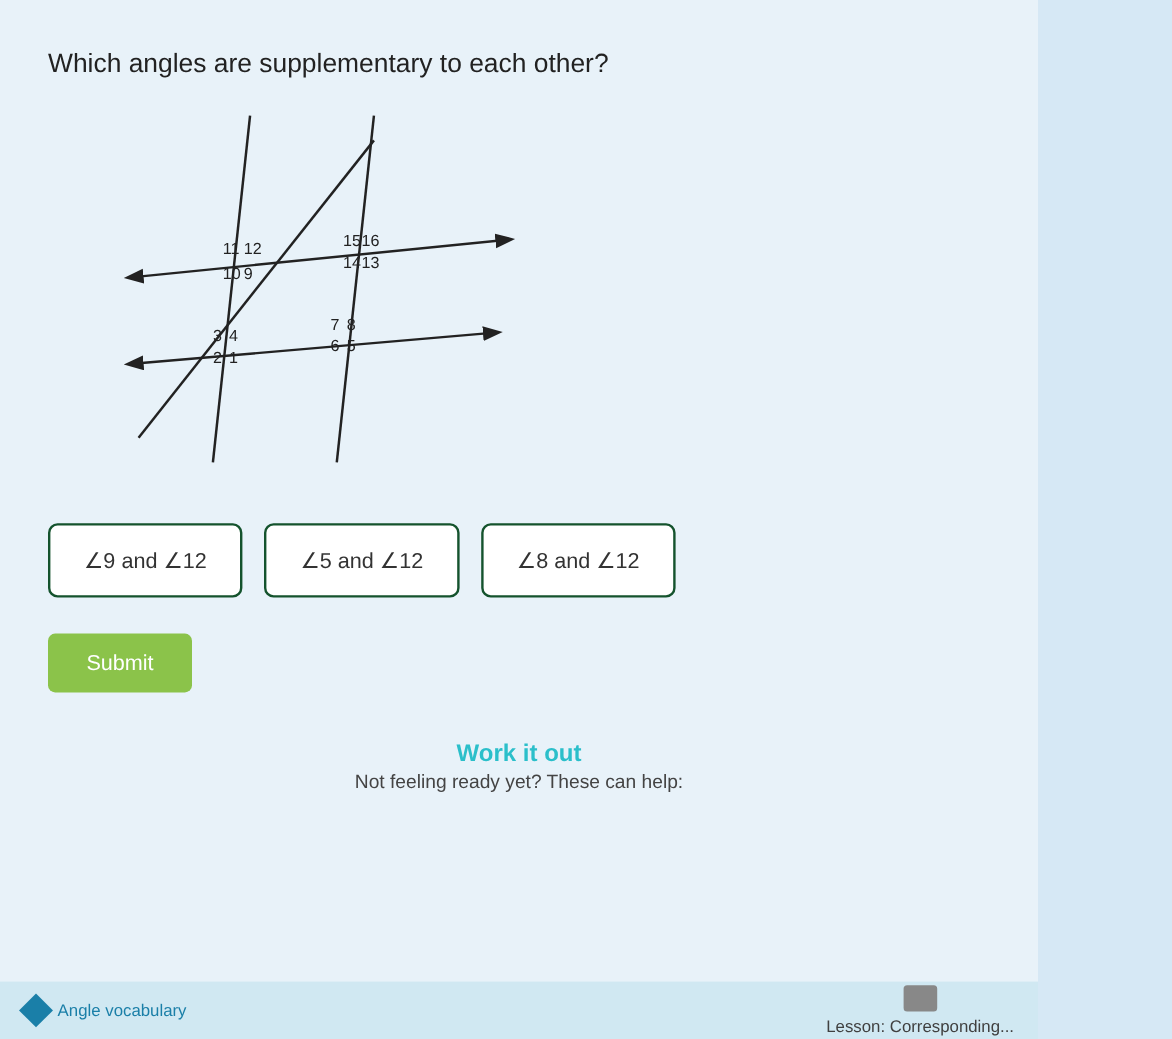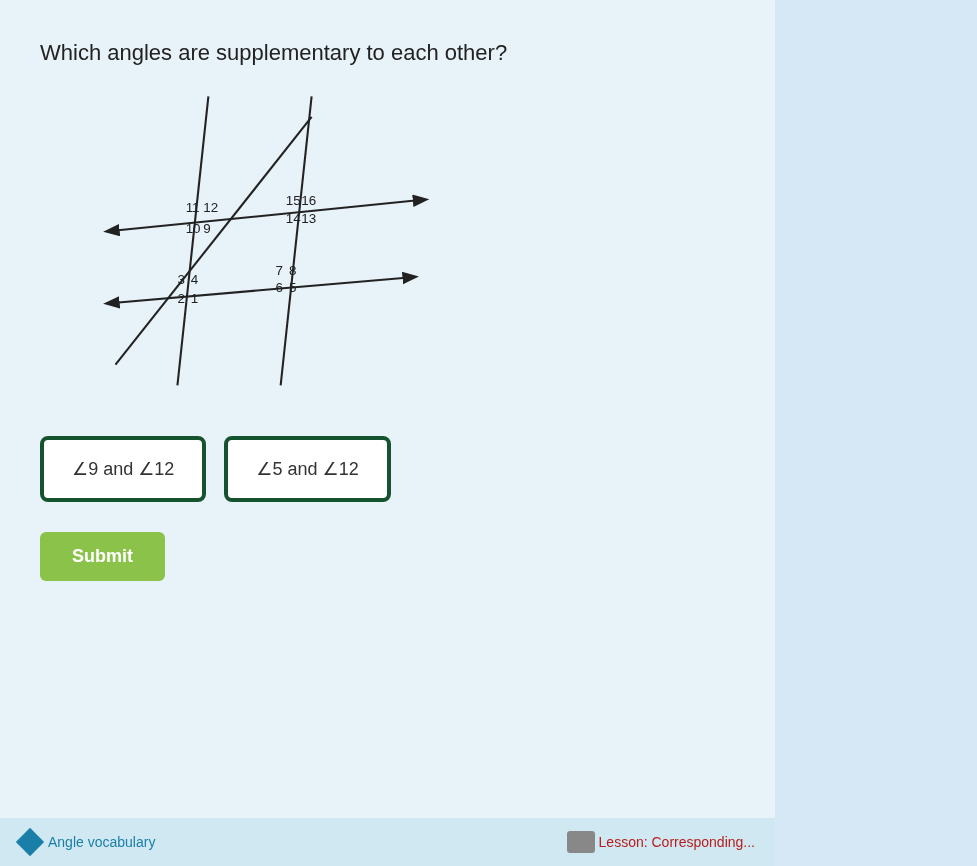--- a/index.html
+++ b/index.html
@@ -6,21 +6,21 @@
     body {
       font-family: 'Segoe UI', Arial, sans-serif;
       background: #d6e8f5;
       width: 977px;
       height: 866px;
       overflow: hidden;
       position: relative;
     }
     .main-container {
       background: #e8f2f9;
-      width: 775px;
+      width: 865px;
       height: 866px;
       position: relative;
       padding: 30px 40px;
     }
     .question-text {
       font-size: 22px;
       font-weight: 500;
       color: #222;
       margin-bottom: 20px;
       margin-top: 10px;
@@ -37,39 +37,39 @@
       height: 100%;
     }
     .answer-options {
       display: flex;
       flex-direction: row;
       gap: 18px;
       margin-top: 20px;
       margin-bottom: 30px;
     }
     .option-btn {
-      border: 4px solid #14532d;
+      border: 2px solid #14532d;
       background: #fff;
       border-radius: 8px;
       padding: 18px 28px;
       font-size: 18px;
       color: #333;
       cursor: pointer;
       min-width: 160px;
       text-align: center;
       transition: background 0.2s;
     }
     .submit-btn {
       background: #8bc34a;
       color: #fff;
       border: none;
       border-radius: 6px;
       padding: 14px 32px;
       font-size: 18px;
-      font-weight: 700;
+      font-weight: 400;
       cursor: pointer;
       margin-bottom: 30px;
     }
     .work-it-out {
       text-align: center;
       margin-top: 10px;
     }
     .work-it-out .title {
       color: #2bbfca;
       font-size: 20px;
@@ -103,22 +103,23 @@
     .diamond-icon {
       width: 20px;
       height: 20px;
       background: #1a7fa8;
       transform: rotate(45deg);
     }
     .bottom-bar .lesson {
       display: flex;
       align-items: center;
       gap: 4px;
-      color: #b91c1c;
+      color: #404040;
       font-size: 14px;
+      flex-direction: column;
     }
     .lesson-icon {
       width: 28px;
       height: 22px;
       background: #888;
       border-radius: 3px;
     }
   </style>
 </head>
 <body>
@@ -169,24 +170,29 @@
       <text x="195" y="183" font-size="13" fill="#222" font-weight="500">7</text>
       <text x="208" y="183" font-size="13" fill="#222" font-weight="500">8</text>
       <text x="195" y="200" font-size="13" fill="#222" font-weight="500">6</text>
       <text x="208" y="200" font-size="13" fill="#222" font-weight="500">5</text>
     </svg>
   </div>
 
   <div class="answer-options">
     <button class="option-btn">∠9 and ∠12</button>
     <button class="option-btn">∠5 and ∠12</button>
+    <button class="option-btn">∠8 and ∠12</button>
   </div>
 
   <button class="submit-btn">Submit</button>
 
+  <div class="work-it-out">
+    <div class="title">Work it out</div>
+    <div class="subtitle">Not feeling ready yet? These can help:</div>
+  </div>
 
   <div class="bottom-bar">
     <div class="vocab">
       <div class="diamond-icon"></div>
       <span>Angle vocabulary</span>
     </div>
     <div class="lesson">
       <div class="lesson-icon"></div>
       <span>Lesson: Corresponding...</span>
     </div>

